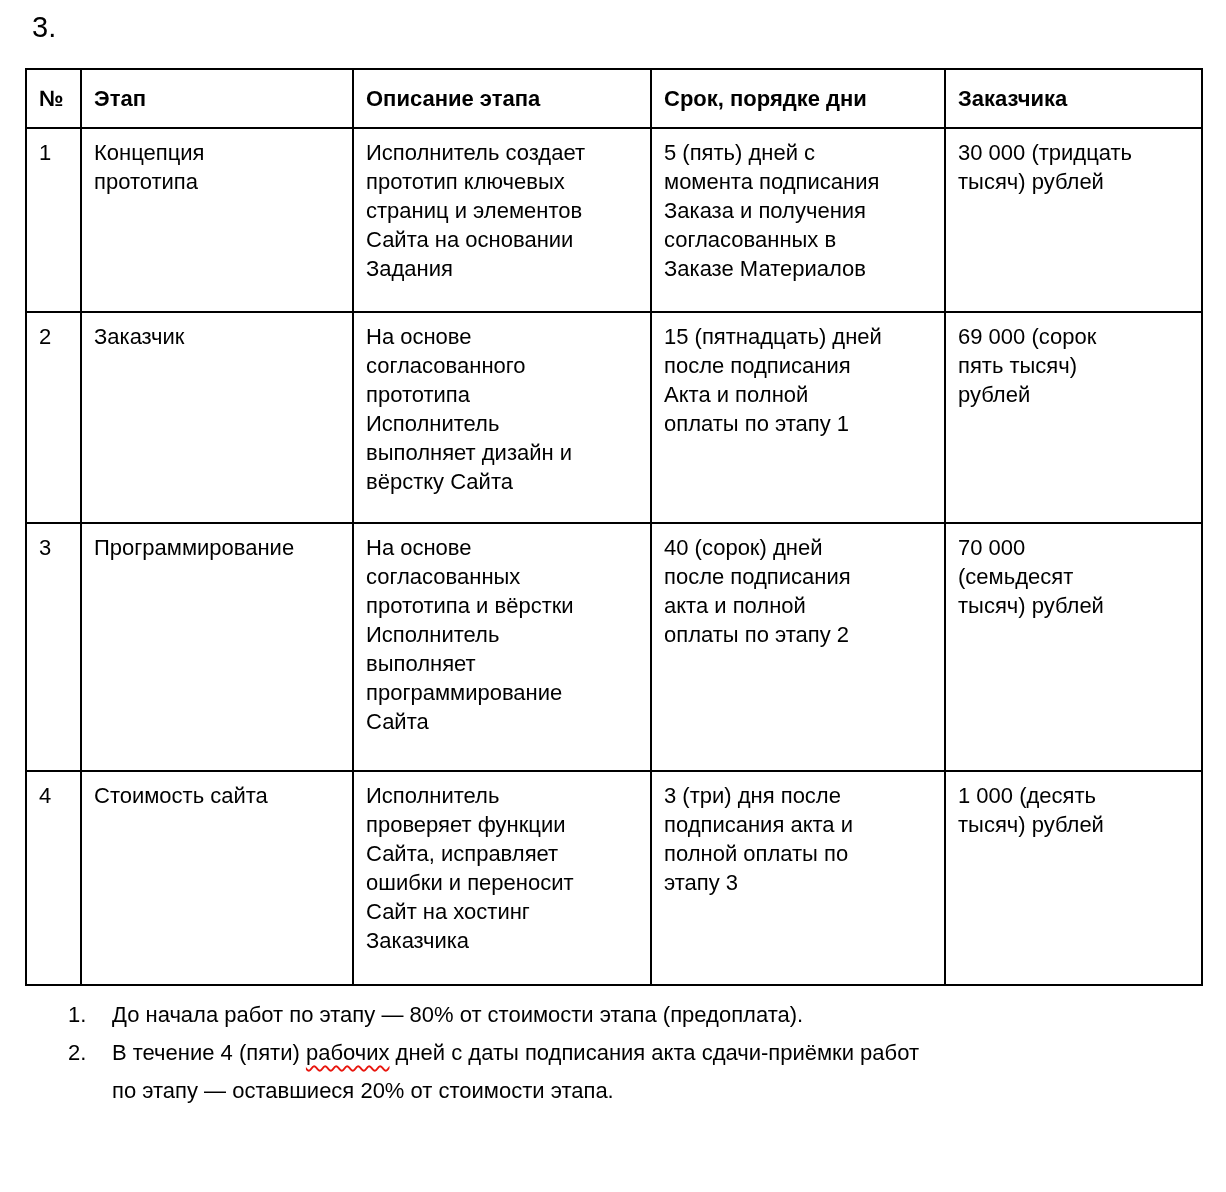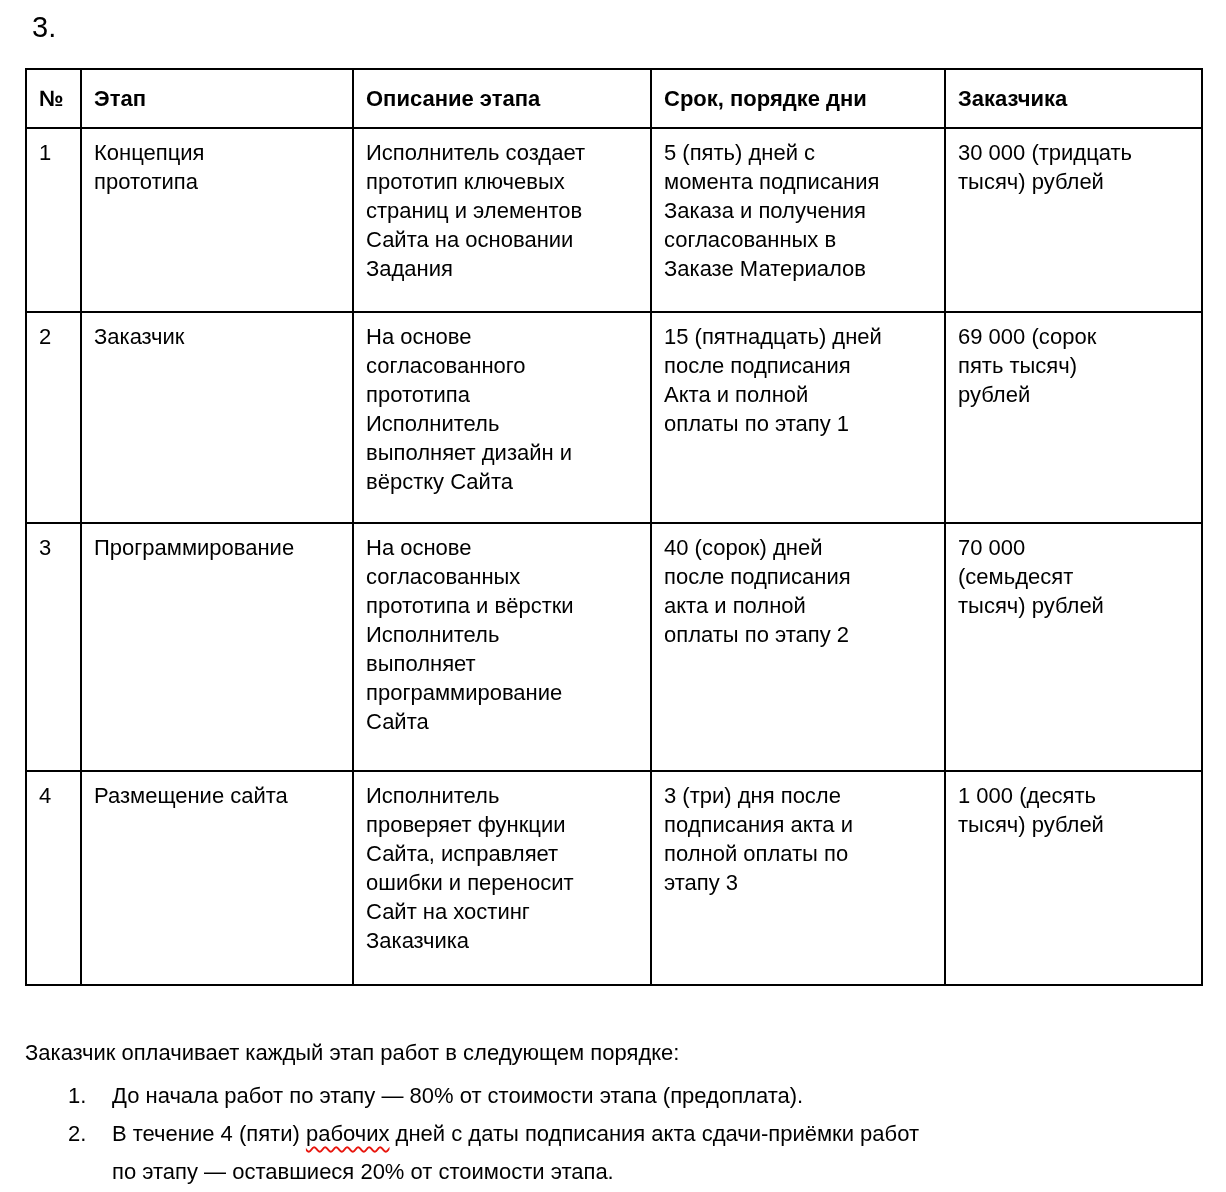--- a/index.html
+++ b/index.html
@@ -170,38 +170,37 @@
         <td>40 (сорок) дней
 после подписания
 акта и полной
 оплаты по этапу 2</td>
         <td>70 000
 (семьдесят
 тысяч) рублей</td>
       </tr>
       <tr class="r4">
         <td class="cell-num">4</td>
-        <td>Размещение сайта</td>
+        <td>Стоимость сайта</td>
         <td>Исполнитель
 проверяет функции
 Сайта, исправляет
 ошибки и переносит
 Сайт на хостинг
 Заказчика</td>
         <td>3 (три) дня после
 подписания акта и
 полной оплаты по
 этапу 3</td>
         <td>1 000 (десять
 тысяч) рублей</td>
       </tr>
     </tbody>
   </table>
 
-  <div class="payment-intro">Заказчик оплачивает каждый этап работ в следующем порядке:</div>
 
   <div class="payment-list">
     <div class="payment-item">
       <span class="li-num">1.</span>
       <span class="li-text">До начала работ по этапу — 80% от стоимости этапа (предоплата).</span>
     </div>
     <div class="payment-item">
       <span class="li-num">2.</span>
       <span class="li-text"><span>В течение 4 (пяти) </span><span class="squiggle">рабочих</span><span> дней с даты подписания акта сдачи-приёмки работ
 по этапу — оставшиеся 20% от стоимости этапа.</span></span>

